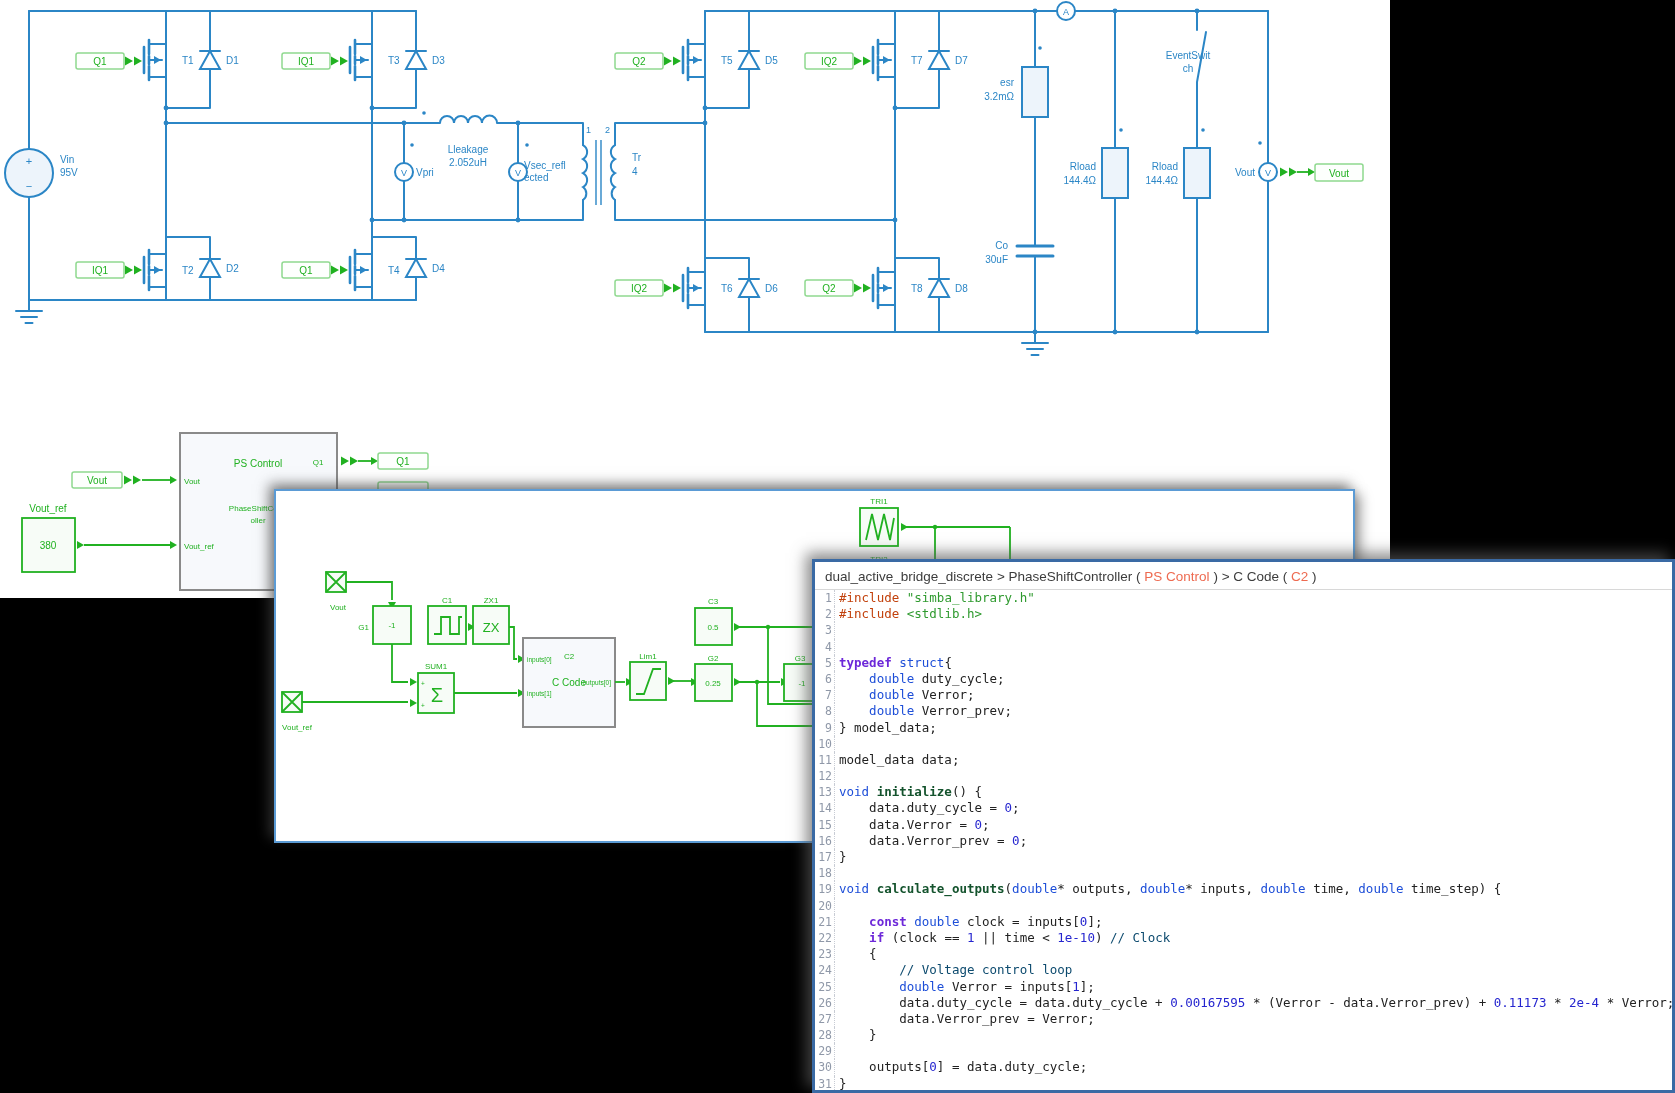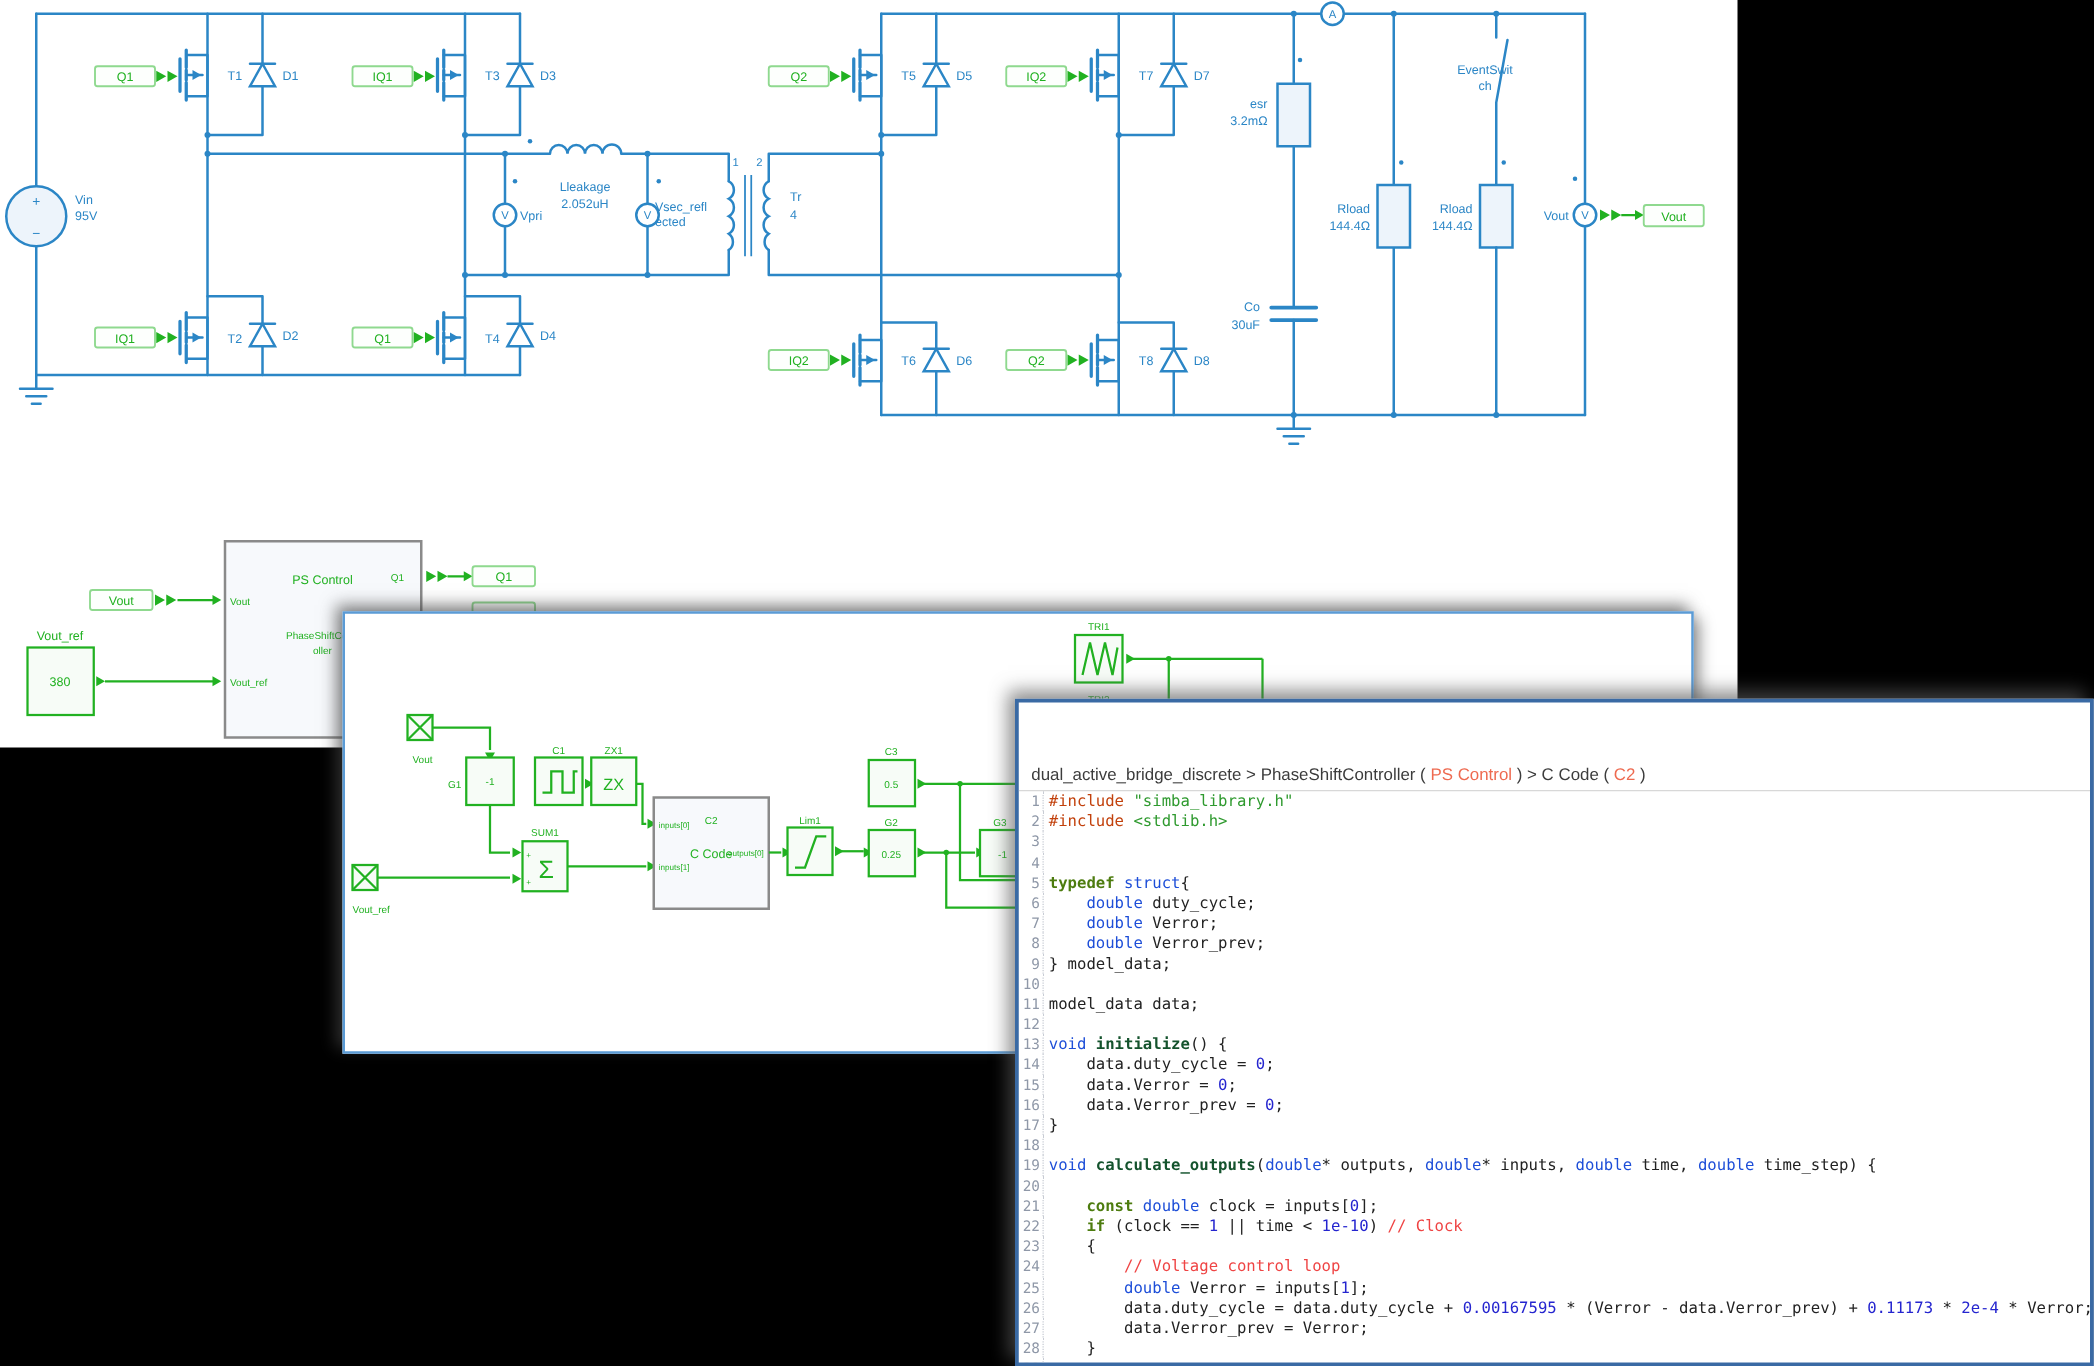--- a/index.html
+++ b/index.html
@@ -3,33 +3,33 @@
 <meta charset="utf-8">
 <style>
   html,body{margin:0;padding:0;background:#000;}
   body{position:relative;width:1675px;height:1093px;overflow:hidden;font-family:"Liberation Sans",sans-serif;}
   .canvas{position:absolute;left:0;top:0;width:1390px;height:598px;background:#fff;}
   .win{box-sizing:border-box;background:#fff;position:absolute;}
   .win-diagram{left:274px;top:489px;width:1081px;height:354px;border:2px solid #5b9bd5;
      box-shadow:-5px -5px 12px rgba(70,70,70,.65),5px 5px 12px rgba(0,0,0,.4);}
   .win-code{left:812px;top:559px;width:863px;height:534px;border:3px solid #3a6aa4;
      box-shadow:-6px -6px 14px rgba(90,90,90,.7);display:flex;flex-direction:column;overflow:hidden;}
-  .breadcrumb{font-size:13.5px;color:#3c3c3c;padding:7px 10px 5px 10px;white-space:nowrap;flex:none;margin-top:43px;}
+  .breadcrumb{font-size:13.5px;color:#3c3c3c;padding:7px 10px 5px 10px;white-space:nowrap;flex:none;}
   .bc-accent{color:#ee6a50;}
   .bc-divider{height:1px;background:#d8d8d8;flex:none;}
   .code{flex:1;font:12.5px/16.2px "DejaVu Sans Mono",monospace;white-space:pre;overflow:hidden;color:#222;}
   .cl{display:flex;height:16.2px;}
   .ln{width:17px;flex:none;text-align:right;color:#8f98a8;font-size:11.5px;
       border-right:1px dotted #c8ccd4;padding-right:2px;margin-right:4px;}
   .tk-p{color:#222}
-  .tk-k{color:#4d7c0f;font-weight:bold}
+  .tk-k{color:#6d28d9;font-weight:bold}
   .tk-t{color:#1d4ed8}
   .tk-f{color:#14532d;font-weight:bold}
   .tk-n{color:#2525cf}
-  .tk-c{color:#ef4444}
+  .tk-c{color:#0c4a6e}
   .tk-d{color:#c2410c}
   .tk-s{color:#2f9a2f}
   
   .bl{stroke:#2b86c6;stroke-width:2;fill:none;stroke-linecap:round}
   .blthin{stroke:#2b86c6;stroke-width:1.4;fill:none}
   .blf{fill:#2b86c6;stroke:none}
   .blt{fill:#2b86c6;font:10px "Liberation Sans",sans-serif}
   .bltb{fill:#2b86c6;font:11px "Liberation Sans",sans-serif}
   .blts{fill:#2b86c6;font:9px "Liberation Sans",sans-serif}
   .comp{fill:#edf4fb;stroke:#2b86c6;stroke-width:2}

